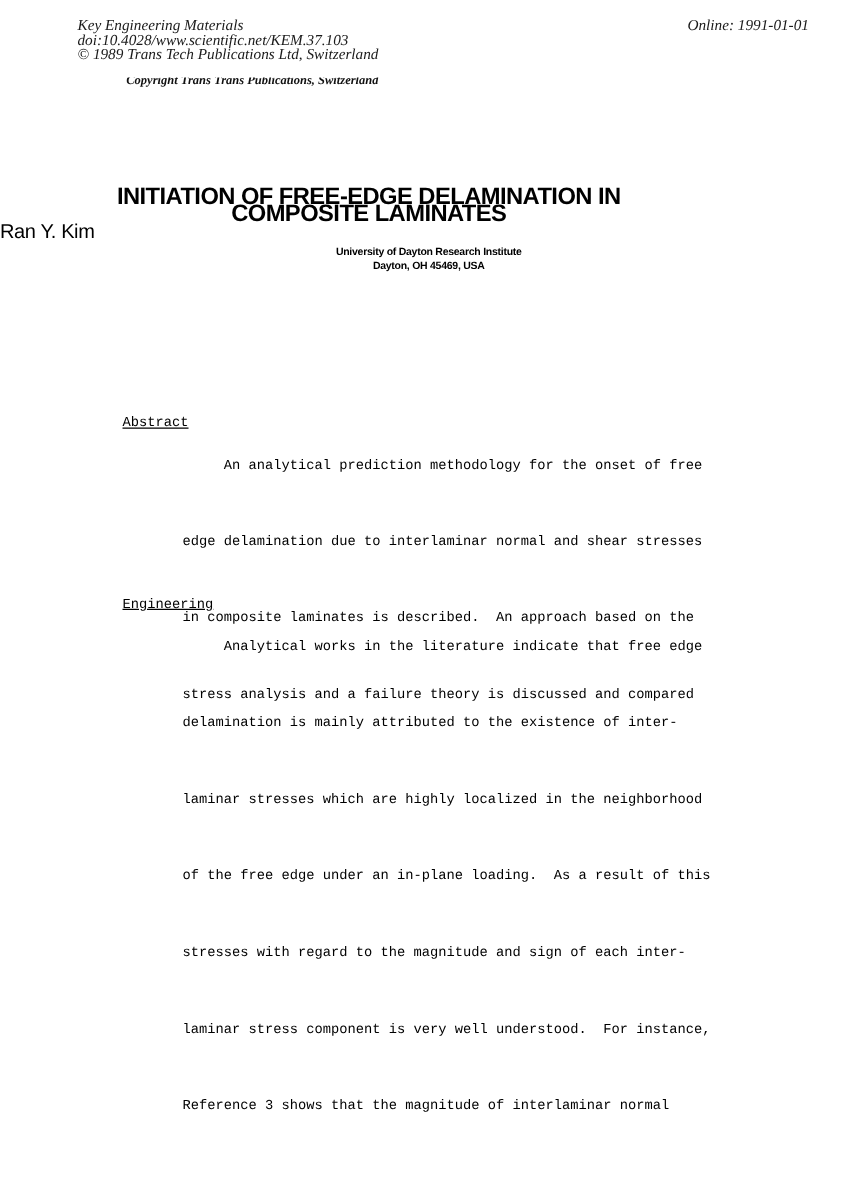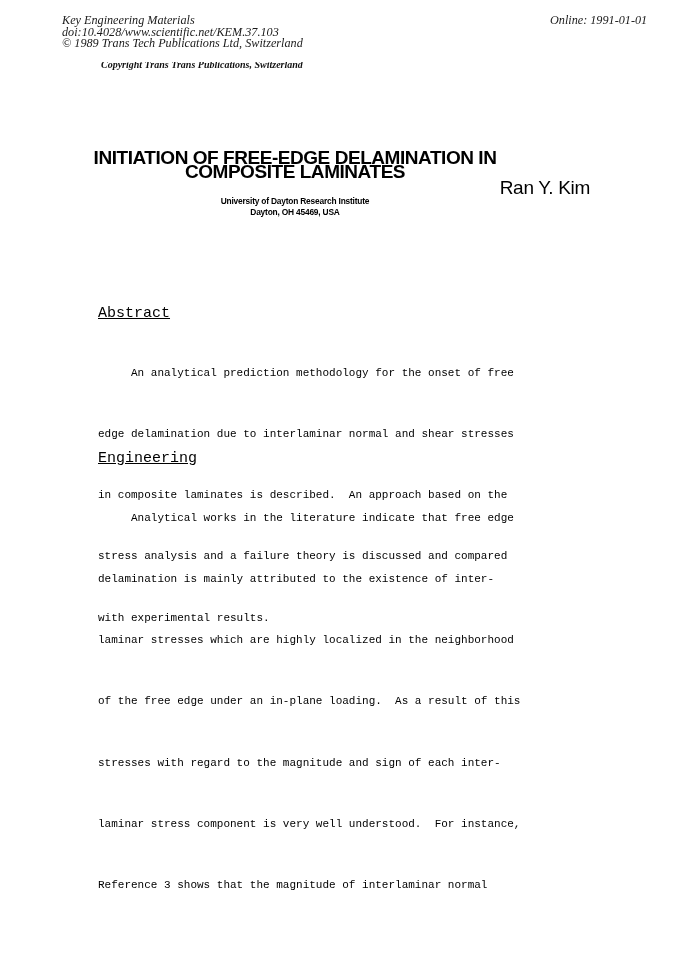--- a/index.html
+++ b/index.html
@@ -62,54 +62,56 @@
       font-size: 19px;
       line-height: 14px;
       letter-spacing: -0.45px;
       margin-top: 12px;
     }
     .author {
       position: absolute;
       left: 0;
       width: 590px;
       top: 177px;
-      text-align: right;
+      text-align: left;
       font-family: "Liberation Sans", sans-serif;
-      font-size: 19px;
+      font-size: 16px;
       letter-spacing: -0.3px;
     }
     .affil {
       position: absolute;
       left: 0;
       width: 590px;
       top: 196px;
       text-align: center;
       font-family: "Liberation Sans", sans-serif;
       font-weight: bold;
       font-size: 8.4px;
       line-height: 10.5px;
       letter-spacing: -0.2px;
+      padding-left: 48px;
     }
     .section-heading {
       position: absolute;
       left: 98px;
       font-family: "Liberation Mono", monospace;
-      font-size: 15px;
+      font-size: 11px;
       text-decoration: underline;
       white-space: nowrap;
+      margin-top: 28px;
     }
     .para {
       position: absolute;
       left: 98px;
       font-family: "Liberation Mono", monospace;
       font-size: 11px;
       line-height: 20.4px;
       white-space: pre;
     }
-    .para div { height: 20.4px; }
+    .para div { height: 20.4px; margin-left: 48px; }
   </style>
 </head>
 <body>
 
 <div class="hdr-left">
   <div>Key Engineering Materials</div>
   <div>doi:10.4028/www.scientific.net/KEM.37.103</div>
   <div>© 1989 Trans Tech Publications Ltd, Switzerland</div>
 </div>
 
@@ -128,21 +130,20 @@
   <div>University of Dayton Research Institute</div>
   <div>Dayton, OH 45469, USA</div>
 </div>
 
 <div class="section-heading" style="top:305px;">Abstract</div>
 <div class="para" style="top:322px;">
   <div>     An analytical prediction methodology for the onset of free</div>
   <div>edge delamination due to interlaminar normal and shear stresses</div>
   <div>in composite laminates is described.  An approach based on the</div>
   <div>stress analysis and a failure theory is discussed and compared</div>
-  <div>with experimental results.</div>
 </div>
 
 <div class="section-heading" style="top:450px;">Engineering</div>
 <div class="para" style="top:467px;">
   <div>     Analytical works in the literature indicate that free edge</div>
   <div>delamination is mainly attributed to the existence of inter-</div>
   <div>laminar stresses which are highly localized in the neighborhood</div>
   <div>of the free edge under an in-plane loading.  As a result of this</div>
   <div>stresses with regard to the magnitude and sign of each inter-</div>
   <div>laminar stress component is very well understood.  For instance,</div>

